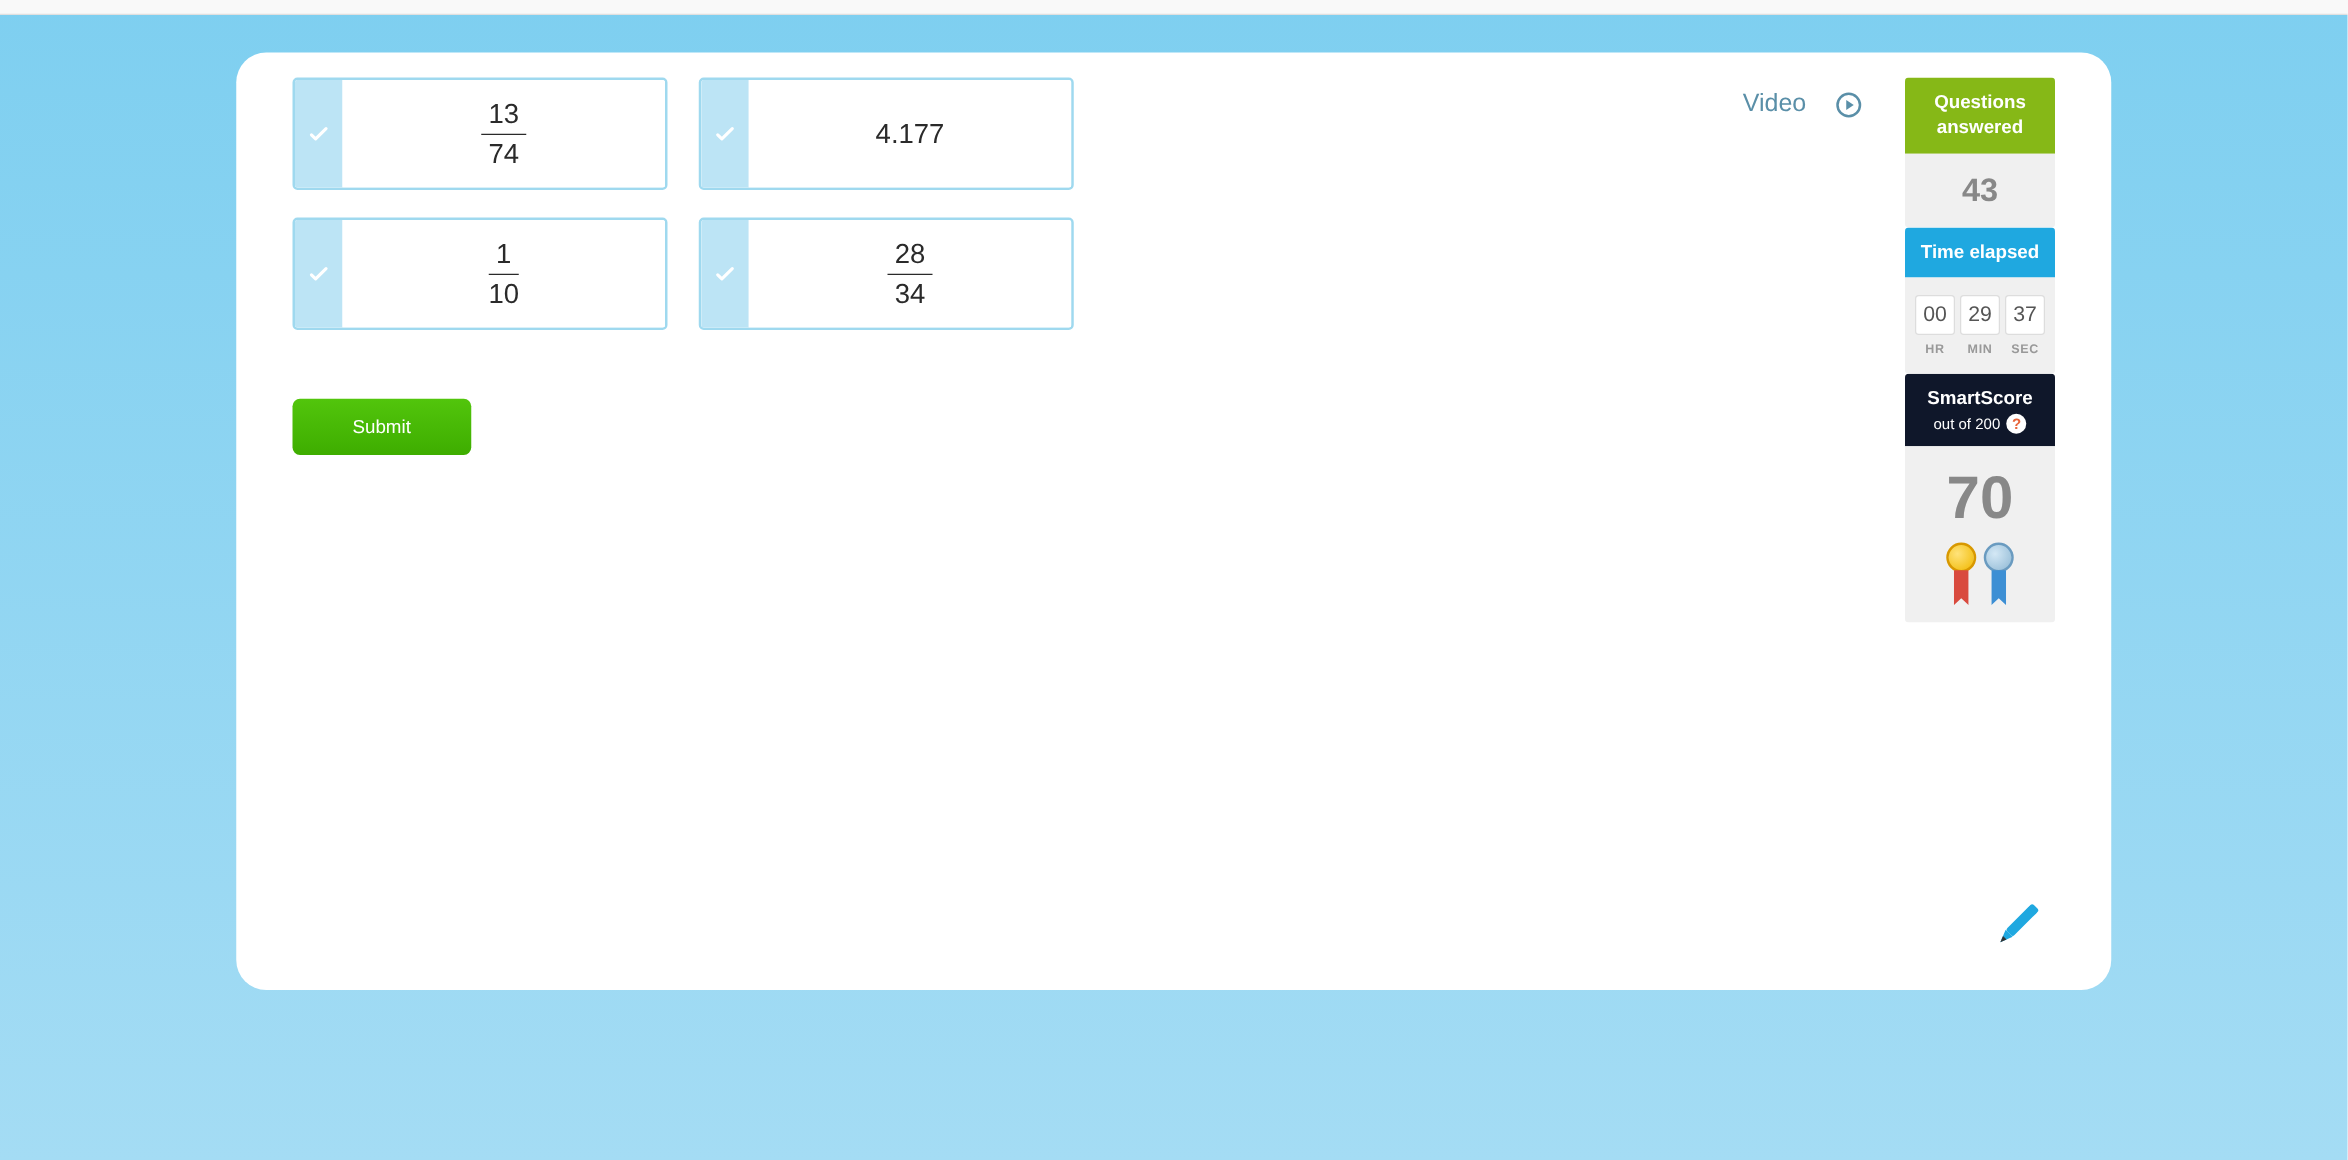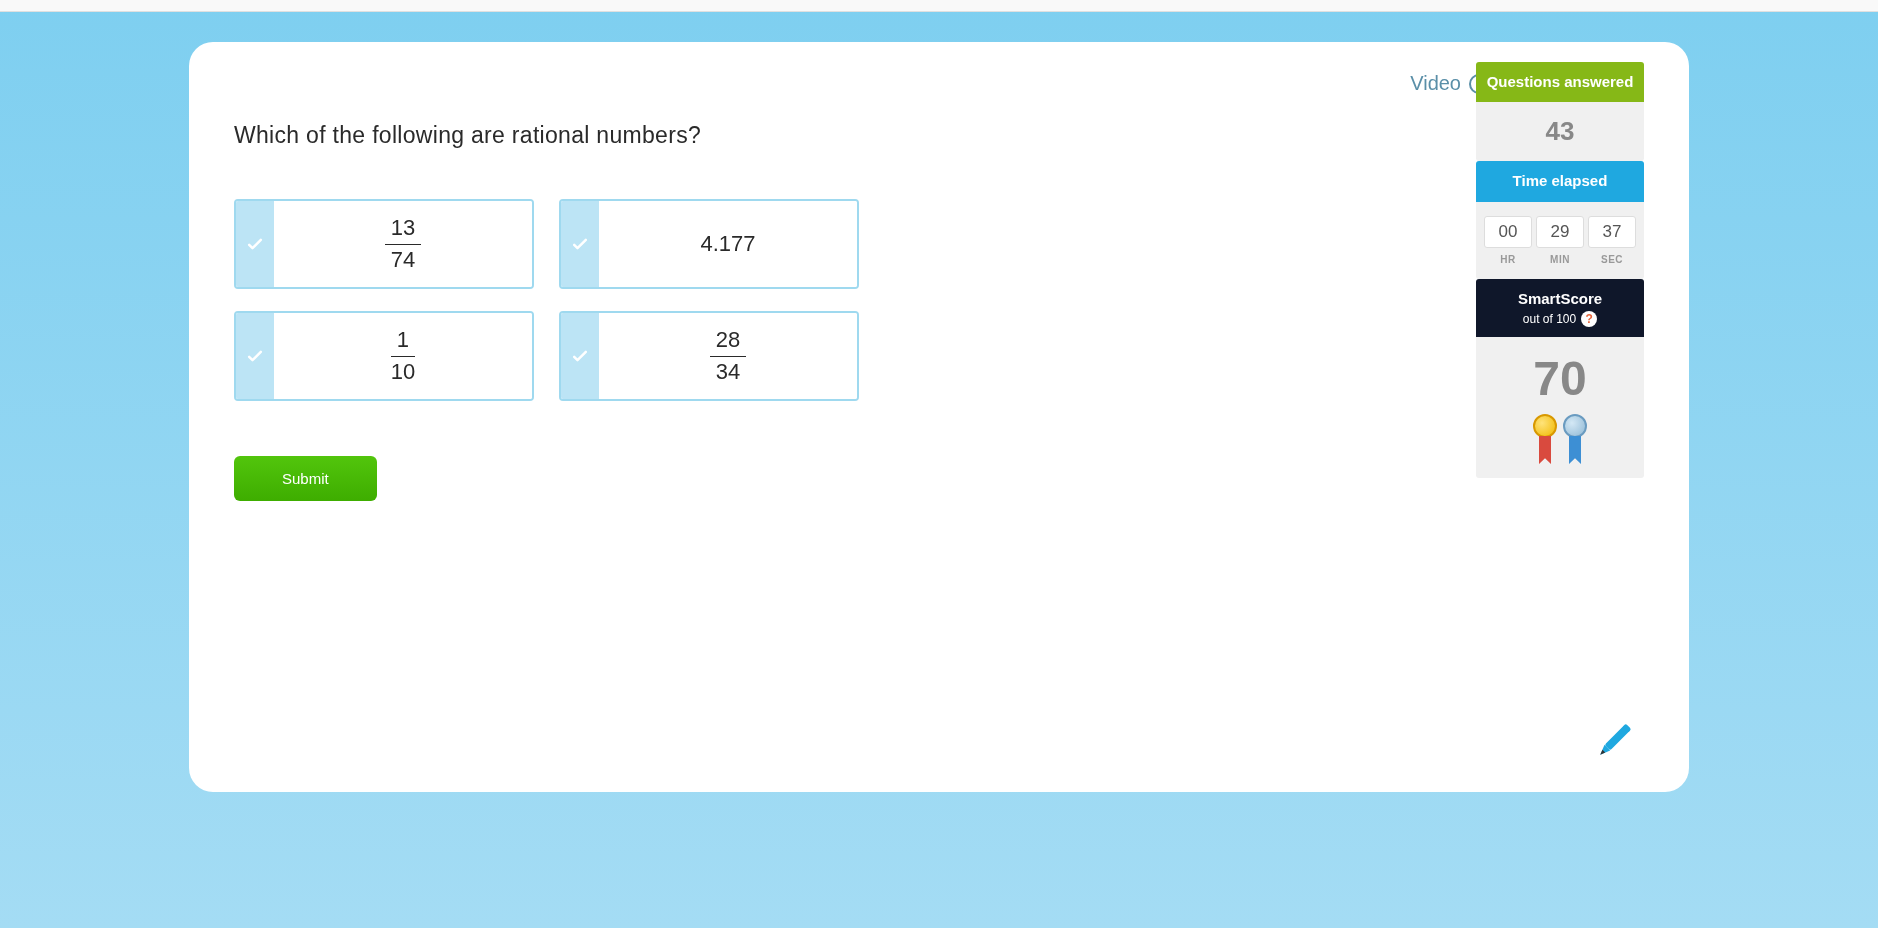--- a/index.html
+++ b/index.html
@@ -32,21 +32,21 @@
       min-height: 750px;
     }
     .video-link {
       position: absolute;
       top: 30px;
       right: 200px;
       color: #5a8fa8;
       font-size: 20px;
       display: flex;
       align-items: center;
-      gap: 8px;
+      gap: 24px;
       cursor: pointer;
     }
     .video-link .play-circle {
       width: 20px;
       height: 20px;
       border: 2px solid #5a8fa8;
       border-radius: 50%;
       display: flex;
       align-items: center;
       justify-content: center;
@@ -119,21 +119,21 @@
       background: linear-gradient(to bottom, #52c50c, #3ead00);
       color: #fff;
       border: none;
       border-radius: 6px;
       padding: 14px 48px;
       font-size: 15px;
       cursor: pointer;
       font-family: inherit;
     }
     .sidebar {
-      width: 168px;
+      width: 120px;
       position: absolute;
       top: 20px;
       right: 45px;
     }
     .panel {
       border-radius: 3px;
       overflow: hidden;
       margin-bottom: 0;
     }
     .panel-header {
@@ -270,21 +270,20 @@
 
 <div class="main-container">
 
   <div class="video-link">
     <span>Video</span>
     <span class="play-circle">
       <span class="play-triangle"></span>
     </span>
   </div>
 
-  <div class="question-text">Which of the following are rational numbers?</div>
 
   <div class="options-grid">
     <div class="option-box">
       <div class="option-check">
         <svg viewBox="0 0 24 24">
             <path d="M5 13l4 4L19 7" stroke="#fff" stroke-width="3" fill="none" stroke-linecap="round" stroke-linejoin="round"></path>
           </svg>
       </div>
       <div class="option-content">
         <span class="fraction">
@@ -361,21 +360,21 @@
             <div class="time-label">SEC</div>
           </div>
         </div>
       </div>
     </div>
 
     <div class="panel panel-score">
       <div class="panel-header">
         <div>SmartScore</div>
         <div class="score-sub">
-          <span>out of 100</span>
+          <span>out of 200</span>
           <span class="help-circle">?</span>
         </div>
       </div>
       <div class="panel-body">
         <div class="panel-value">70</div>
         <div class="ribbons">
           <div class="ribbon ribbon-gold">
             <div class="ribbon-medal"></div>
             <div class="ribbon-tail"></div>
           </div>

